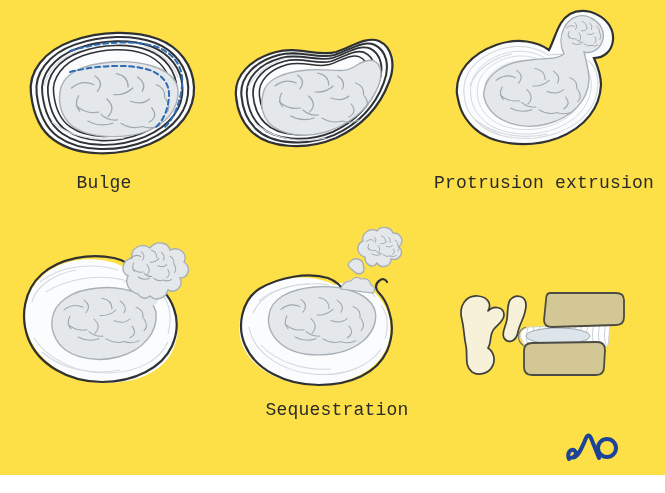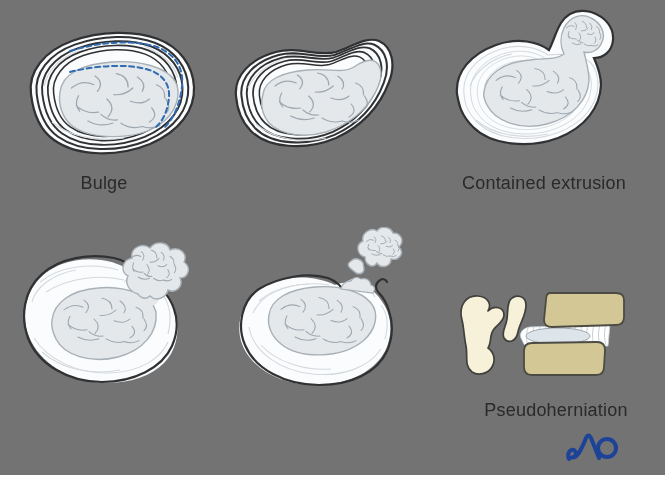--- a/index.html
+++ b/index.html
@@ -1,18 +1,18 @@
 <!DOCTYPE html>
 <html><head>
 <meta charset="utf-8">
 <style>
   html,body{margin:0;padding:0;background:#fff;}
   .canvas{
-    position:relative;width:665px;height:475px;background:#737373;
-    font-family:Liberation Sans, sans-serif;overflow:hidden;
+    position:relative;width:665px;height:475px;background:#fde047;
+    font-family:Liberation Mono, monospace;overflow:hidden;
   }
   .panel-svg{position:absolute;}
   .label{
     position:absolute;transform:translateX(-50%);
     font-size:18px;color:#2a2a2a;letter-spacing:.2px;white-space:nowrap;
     line-height:1.1;
   }
   .sr{position:absolute;width:1px;height:1px;overflow:hidden;clip:rect(0 0 0 0);}
 </style>
 </head>
@@ -63,21 +63,21 @@
     <g fill="none" stroke="#d4d9dd" stroke-width="1.1">
       <use href="#p3r" transform="translate(81 86) scale(0.90) translate(-81 -86)"></use>
       <use href="#p3r" transform="translate(81 86) scale(0.80) translate(-81 -86)"></use>
       <use href="#p3r" transform="translate(81 86) scale(0.70) translate(-81 -86)"></use>
       <path d="M20,78 C26,62 42,50 62,46 M26,112 C42,126 70,132 98,126"></path>
     </g>
     <path d="M34,84 C36,66 54,54 80,52 C95,50 106,52 114,46 C110,38 110,28 114,20 C120,8 132,5 141,10 C151,15 156,25 152,34 C149,42 141,46 134,44 C136,53 139,62 139,72 C138,92 123,109 97,116 C70,123 45,113 37,97 C34,91 33,88 34,84 Z" fill="#e4e8eb" stroke="#a8b0b7" stroke-width="1.4"></path>
     <use href="#cracks" transform="translate(38,54) scale(1.02,0.92)" fill="none" stroke="#9fa8b0" stroke-width="1.1" stroke-linecap="round"></use>
     <use href="#cracks" transform="translate(113,10) scale(0.42,0.5)" fill="none" stroke="#9fa8b0" stroke-width="2" stroke-linecap="round"></use>
   </svg>
-  <div class="label" style="left:544px;top:174px">Contained extrusion</div>
+  <div class="label" style="left:544px;top:174px">Protrusion extrusion</div>
 
   <svg class="panel-svg" style="left:20px;top:242px" width="185" height="150" viewBox="0 0 185 150">
     <path d="M112,30 C94,16 64,14 42,22 C18,31 4,52 5,76 C6,102 26,127 60,137 C92,146 126,139 144,121 C156,109 159,92 157,77 C155,65 151,56 146,51 C136,40 124,34 112,30 Z" fill="#fbfcfd" stroke="none"></path>
     <g fill="none" stroke="#d4d9dd" stroke-width="1.1">
       <path d="M20,40 C40,24 72,20 98,28"></path>
       <path d="M12,60 C16,44 34,32 56,28"></path>
       <path d="M14,96 C28,118 58,132 90,131 C118,130 140,118 148,100"></path>
       <path d="M22,110 C40,126 70,134 100,128"></path>
       <path d="M148,92 C152,76 150,62 142,52"></path>
       <path d="M26,50 C48,36 80,32 104,38"></path>
@@ -103,34 +103,34 @@
       <path d="M140,70 C136,62 132,58 128,54"></path>
     </g>
     <path d="M110,66 C107,60 101,54 93,51 C73,45 44,50 24,62 C6,74 2,100 10,118 C20,142 50,158 84,158 C116,158 142,146 152,124 C158,110 158,96 154,84 C151,74 148,70 144,66 C140,62 140,57 144,54 C147,51 151,52 152,55" fill="none" stroke="#2f3133" stroke-width="2.2" stroke-linecap="round"></path>
     <path d="M34,88 C36,72 54,62 80,60 C104,58 126,64 136,76 C144,86 142,102 128,114 C106,132 64,132 46,117 C36,109 32,98 34,88 Z" fill="#e4e8eb" stroke="#a8b0b7" stroke-width="1.4"></path>
     <path d="M106,62 q2,-8 10,-8 q4,-6 10,-2 q8,-2 10,6 q6,2 2,8 Z" fill="#e4e8eb" stroke="#a8b0b7" stroke-width="1.2"></path>
     <use href="#cracks" transform="translate(38,64) scale(1.0,0.92)" fill="none" stroke="#9fa8b0" stroke-width="1.1" stroke-linecap="round"></use>
     <path d="M130,30 C122,28 120,18 128,14 C126,6 136,0 142,4 C146,-2 156,0 158,6 C166,6 170,14 164,20 C170,26 164,34 156,32 C156,40 146,42 142,36 C138,42 130,38 130,30 Z" fill="#e4e8eb" stroke="#a8b0b7" stroke-width="1.4"></path>
     <use href="#cracks" transform="translate(128,6) scale(0.4,0.42)" fill="none" stroke="#9fa8b0" stroke-width="2.2" stroke-linecap="round"></use>
     <path d="M116,34 C120,30 126,32 128,36 L129,42 C129,46 125,48 121,46 L115,41 C112,38 113,36 116,34 Z" fill="#e4e8eb" stroke="#a8b0b7" stroke-width="1.4"></path>
   </svg>
+  <div class="label" style="left:337px;top:401px">Sequestration</div>
 
   <svg class="panel-svg" style="left:458px;top:290px" width="200" height="90" viewBox="0 0 200 90">
     <path d="M64,50 C60,44 64,38 72,37 L152,34 L150,56 L74,57 C66,57 66,54 64,50 Z" fill="#ffffff" stroke="#c6ced4" stroke-width="0.8"></path>
     <g fill="none" stroke="#b9c3ca" stroke-width="0.8">
       <path d="M70,38 C68,44 68,50 70,56 M76,37 C74,44 74,50 76,56 M82,37 C80,44 80,50 82,56 M88,36 C86,44 86,50 88,56 M94,36 C92,44 92,50 94,56 M100,36 C98,44 98,50 100,56 M106,36 C104,44 104,50 106,55 M112,35 C110,43 110,49 112,55 M118,35 C116,43 116,49 118,55 M124,35 C122,43 122,49 124,55 M130,35 C128,43 128,49 130,55 M136,35 C134,42 134,48 136,55 M142,34 C140,42 140,48 142,55 M148,34 C146,42 146,48 148,55"></path>
     </g>
     <ellipse cx="100" cy="46" rx="32" ry="8" fill="#dee5ea" stroke="#9aa7b0" stroke-width="1"></ellipse>
     <path d="M68,37 C59,40 58,51 66,56" fill="none" stroke="#6b7680" stroke-width="1.2"></path>
     <path d="M4,30 C0,16 8,5 20,6 C30,7 34,14 30,21 C36,15 46,17 46,25 C46,31 40,34 36,39 C31,45 34,52 30,58 C36,62 38,70 34,77 C30,84 20,86 14,82 C6,76 10,66 8,56 C6,47 6,38 4,30 Z" fill="#f6f1d8" stroke="#3f3f3c" stroke-width="1.7" stroke-linejoin="round"></path>
     <path d="M52,10 C58,3 68,6 68,15 C68,26 62,32 60,42 C58,52 50,54 46,48 C43,42 48,37 49,29 C50,21 49,16 52,10 Z" fill="#f6f1d8" stroke="#3f3f3c" stroke-width="1.7" stroke-linejoin="round"></path>
     <path d="M92,3 Q88,3 88,10 L86,30 Q86,37 94,37 L158,35 Q166,35 166,27 L166,10 Q166,3 158,3 Z" fill="#d2c795" stroke="#4c4c44" stroke-width="1.8" stroke-linejoin="round"></path>
     <path d="M74,53 Q66,53 66,61 L66,77 Q66,85 74,85 L138,85 Q146,85 146,77 L147,60 Q147,52 139,52 Z" fill="#d2c795" stroke="#4c4c44" stroke-width="1.8" stroke-linejoin="round"></path>
   </svg>
-  <div class="label" style="left:556px;top:401px">Pseudoherniation</div>
 
   <svg class="panel-svg" style="left:566px;top:431px" width="52" height="34" viewBox="0 0 52 34">
     <g fill="none" stroke="#1c4398" stroke-width="4" stroke-linecap="round" stroke-linejoin="round">
       <path d="M3,28 C0.5,22 5,17 8.5,19.5 C11,21.5 10,26 6,26.5 C11.5,27.5 16,17 20,7 C21.5,3.5 23.5,3.5 25,7 L33,27"></path>
       <circle cx="41" cy="17" r="9"></circle>
     </g>
   </svg>
   <span class="sr">AO</span>
 
 </div>

